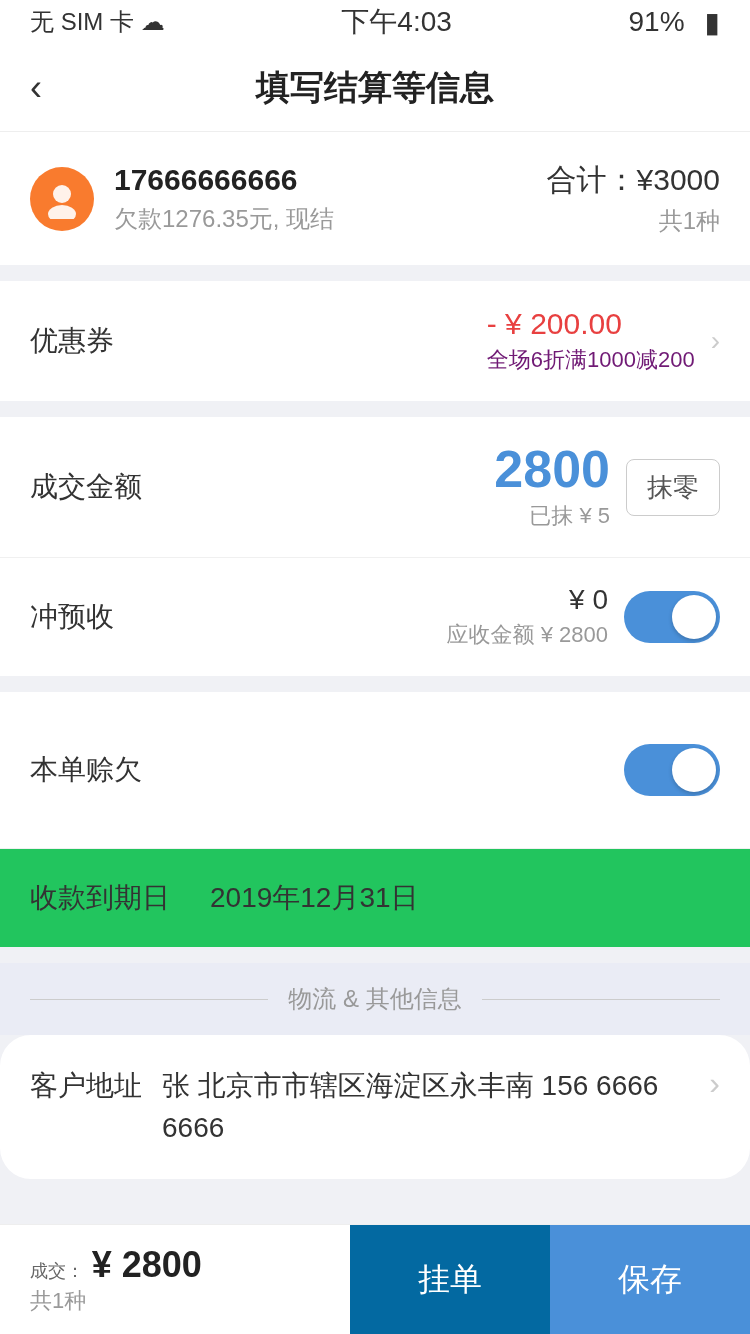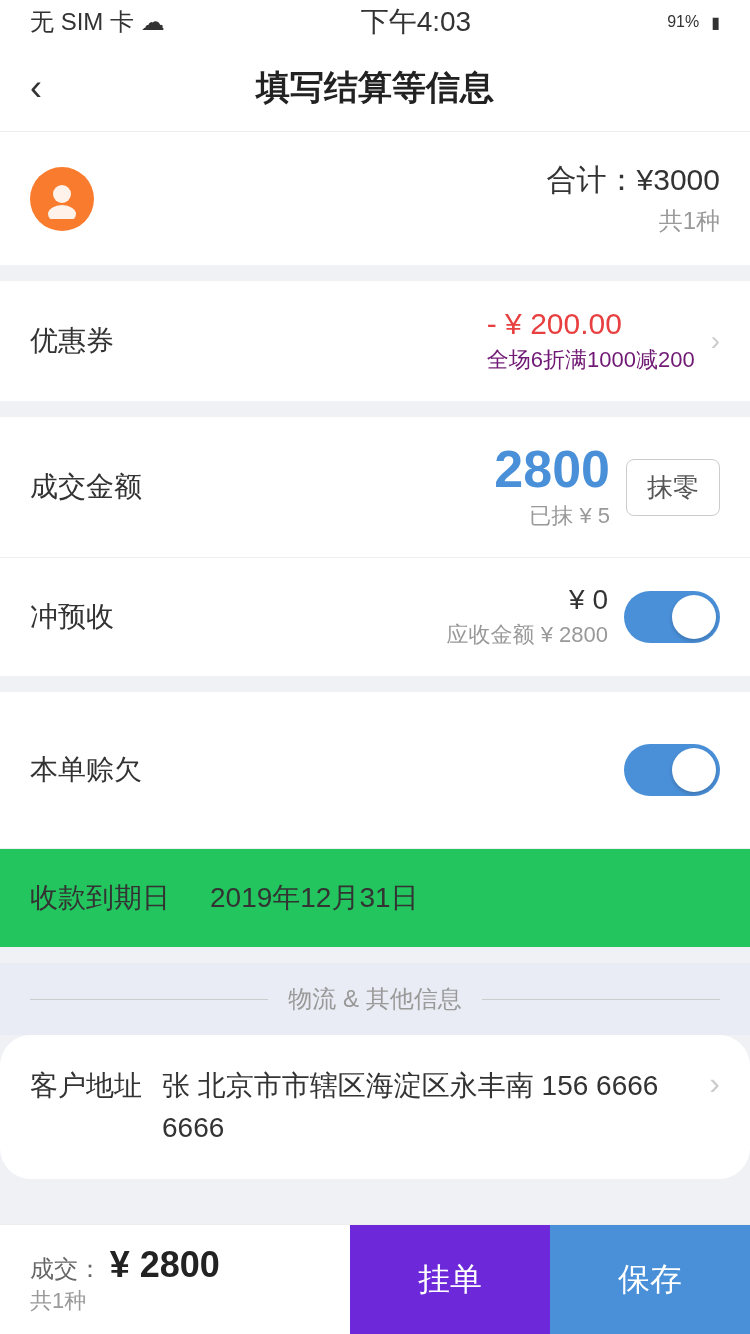--- a/index.html
+++ b/index.html
@@ -19,21 +19,21 @@
       justify-content: space-between;
       align-items: center;
       background: #fff;
       padding: 0 30px;
       height: 44px;
       font-size: 24px;
       color: #333;
     }
     .status-left { display: flex; align-items: center; gap: 10px; }
     .status-center { font-size: 28px; font-weight: 500; }
-    .status-right { display: flex; align-items: center; gap: 12px; font-size: 16px; }
+    .status-right { display: flex; align-items: center; gap: 20px; font-size: 28px; }
 
     
     .nav-bar {
       background: #fff;
       height: 88px;
       display: flex;
       align-items: center;
       padding: 0 30px;
       border-bottom: 1px solid #eee;
       position: relative;
@@ -252,26 +252,26 @@
       align-items: stretch;
       border-top: 1px solid #eee;
     }
     .bottom-summary {
       display: flex;
       flex-direction: column;
       justify-content: center;
       padding: 0 30px;
       flex: 1;
     }
-    .bottom-label { font-size: 24px; color: #666; }
+    .bottom-label { font-size: 18px; color: #666; }
     .bottom-amount { font-size: 36px; font-weight: 600; color: #222; }
     .bottom-count { font-size: 22px; color: #999; }
     .btn-suspend {
       width: 200px;
-      background: #6d28d9;
+      background: #0369a1;
       display: flex;
       align-items: center;
       justify-content: center;
       font-size: 32px;
       color: #fff;
       font-weight: 500;
       cursor: pointer;
     }
     .btn-save {
       width: 200px;
@@ -306,20 +306,24 @@
 
 <div class="content">
 
   <div class="customer-card">
     <div class="customer-left">
       <div class="avatar">
         <svg viewBox="0 0 40 40" fill="none" xmlns="http://www.w3.org/2000/svg">
           <circle cx="20" cy="15" r="9" fill="#fff" opacity="0.9"></circle>
           <ellipse cx="20" cy="35" rx="14" ry="9" fill="#fff" opacity="0.9"></ellipse>
         </svg>
+      </div>
+      <div class="customer-info">
+        <span class="customer-phone">17666666666</span>
+        <span class="customer-debt">欠款1276.35元, 现结</span>
       </div>
     </div>
     <div class="customer-right">
       <div class="total-amount">合计：¥3000</div>
       <div class="total-count">共1种</div>
     </div>
   </div>
 
   <div class="section-white">
     <div class="row">

